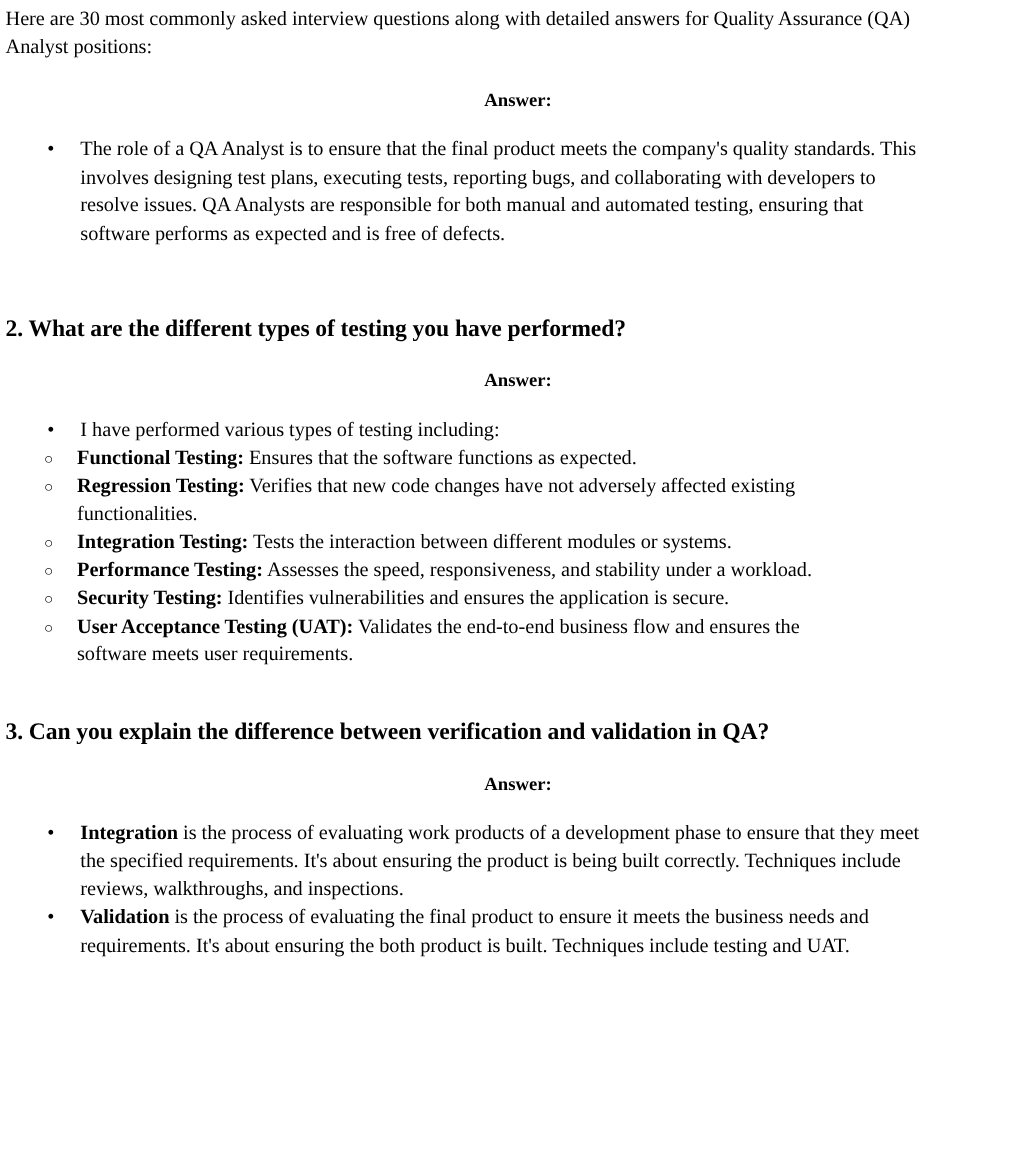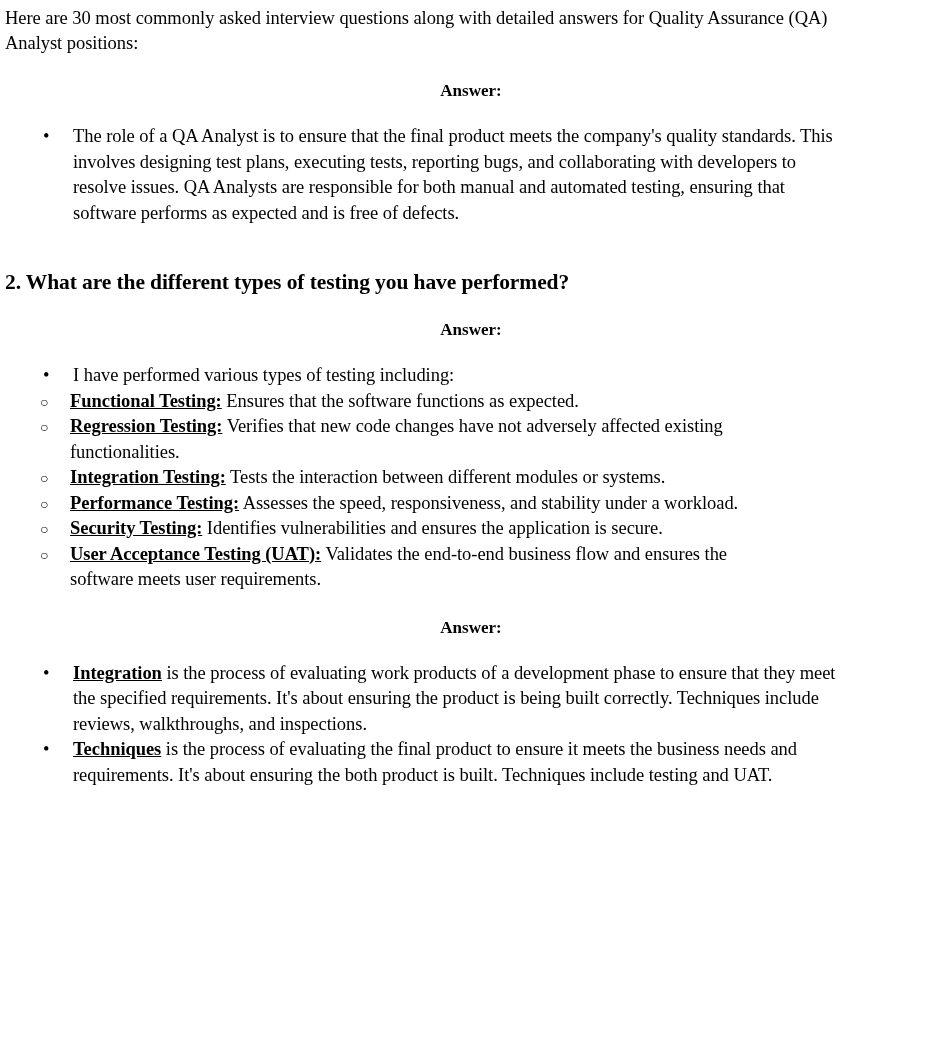--- a/index.html
+++ b/index.html
@@ -33,21 +33,21 @@
   
   .q-heading {
     font-size: 21.5px;
     font-weight: bold;
     line-height: 26px;
     margin: 0 0 0 5px;
     width: 880px;
     letter-spacing: -0.1px;
   }
   .section-1 .q-heading { margin-top: 36px; }
-  .section-2 .q-heading { margin-top: 43px; }
+  .section-2 .q-heading { margin-top: 59px; }
   .section-3 .q-heading { margin-top: 43px; }
 
   
   .answer-label {
     font-size: 17px;
     font-weight: bold;
     line-height: 22px;
     margin: 24px 0 0 5px;
     text-align: center;
   }
@@ -95,21 +95,21 @@
   }
   ul.sub-bullets > li.sub-bullet-item > .marker-circle {
     position: absolute;
     left: -30px;
     top: 0;
     width: 20px;
     font-size: 14px;
     line-height: 27px;
     text-align: left;
   }
-  .lead { font-weight: bold; text-decoration: underline; }
+  .lead { font-weight: bold; }
 </style>
 </head>
 <body>
 
 <div id="doc">
 
   <p class="intro">Here are 30 most commonly asked interview questions along with detailed answers for Quality Assurance (QA) Analyst positions:</p>
 
   <section class="section-1">
     <p class="answer-label">Answer:</p>
@@ -148,26 +148,27 @@
           <span class="marker-circle">○</span><span class="lead">Security Testing:</span> <span>Identifies vulnerabilities and ensures the application is secure.</span>
         </li>
         <li class="sub-bullet-item">
           <span class="marker-circle">○</span><span class="lead">User Acceptance Testing (UAT):</span> <span>Validates the end-to-end business flow and ensures the software meets user requirements.</span>
         </li>
       </ul>
     </div>
   </section>
 
   <section class="section-3">
+    <h2 class="q-heading">3. Can you explain the difference between verification and validation in QA?</h2>
     <p class="answer-label">Answer:</p>
     <div class="answer-block">
       <ul class="bullets">
         <li class="bullet-item">
           <span class="marker">•</span><span class="lead">Integration</span> <span>is the process of evaluating work products of a development phase to ensure that they meet the specified requirements. It's about ensuring the product is being built correctly. Techniques include reviews, walkthroughs, and inspections.</span>
         </li>
         <li class="bullet-item">
-          <span class="marker">•</span><span class="lead">Techniques</span> <span>is the process of evaluating the final product to ensure it meets the business needs and requirements. It's about ensuring the both product is built. Techniques include testing and UAT.</span>
+          <span class="marker">•</span><span class="lead">Validation</span> <span>is the process of evaluating the final product to ensure it meets the business needs and requirements. It's about ensuring the both product is built. Techniques include testing and UAT.</span>
         </li>
       </ul>
     </div>
   </section>
 
 </div>
 
 </body></html>

